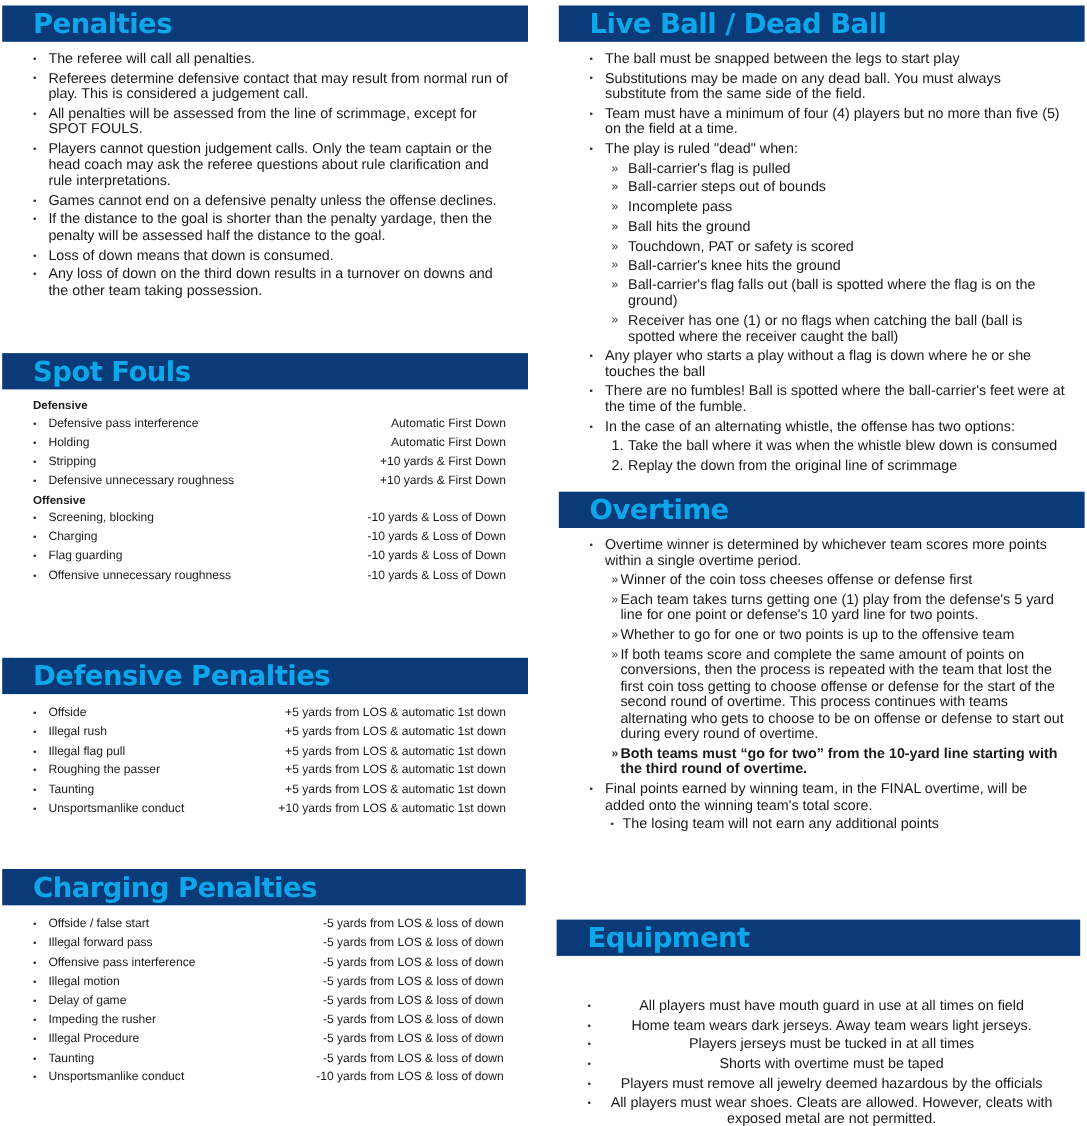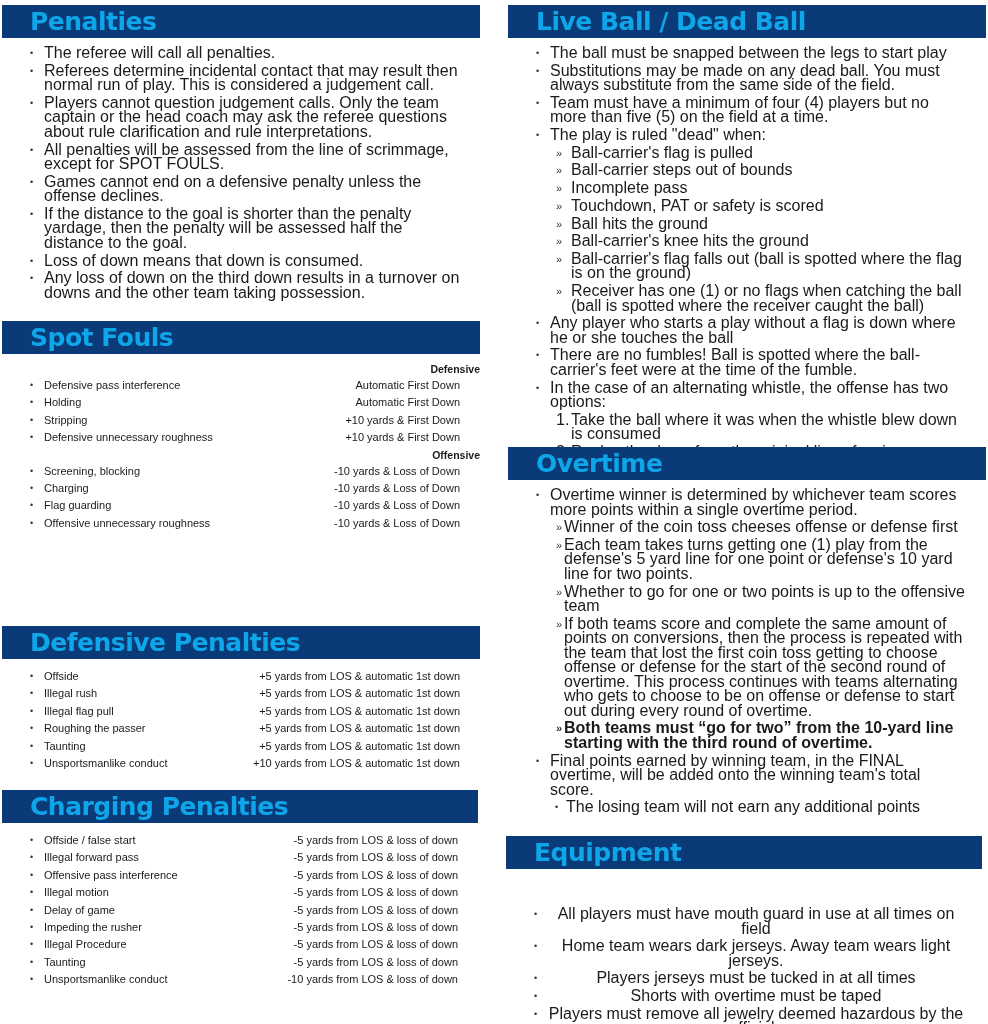--- a/index.html
+++ b/index.html
@@ -12,21 +12,21 @@
     background: #0a3b78; color: #0ea5e9;
     height: 33px; box-sizing: border-box;
     padding-left: 28px; display: flex; align-items: center;
     font-family: "DejaVu Sans", sans-serif; font-weight: bold;
     font-size: 25px; letter-spacing: -0.5px;
   }
   .body { padding-top: 8px; }
   ul.list { list-style: none; margin: 0; padding: 0; }
   .li {
     position: relative; padding-left: 42px; padding-right: 18px;
-    font-size: 16px; line-height: 14.5px; margin-bottom: 3.2px;
+    font-size: 13px; line-height: 14.5px; margin-bottom: 3.2px;
   }
   .li::before {
     content: "\2022"; position: absolute; left: 28px; top: 0;
     font-size: 9px; color: #333;
   }
   .sub { padding-left: 63px; }
   .sub::before { content: "\00BB"; left: 48px; font-size: 11px; }
   .num { padding-left: 63px; }
   .num::before { content: none; }
   .num .n { position: absolute; left: 48px; }
@@ -34,33 +34,33 @@
   .dotsub::before { left: 47px; }
   .bold { font-weight: bold; }
   .row {
     position: relative; height: 17.4px; font-size: 11px; line-height: 17.4px;
     padding-left: 42px;
   }
   .row::before {
     content: "\2022"; position: absolute; left: 28px; top: 0; font-size: 9px; color: #333;
   }
   .row .val { position: absolute; right: 20px; top: 0; text-align: right; }
-  .group-label { font-size: 10.5px; font-weight: bold; padding-left: 28px; height: 16px; line-height: 16px; text-align: right; }
+  .group-label { font-size: 10.5px; font-weight: bold; padding-left: 28px; height: 16px; line-height: 16px; }
 </style>
 </head>
 <body>
 
 <div class="section" style="left:2px; top:5px; width:478px;">
   <div class="header">Penalties</div>
   <div class="body">
     <ul class="list">
       <li class="li">The referee will call all penalties.</li>
-      <li class="li">Referees determine incidental contact that may result then normal run of play. This is considered a judgement call.</li>
+      <li class="li">Referees determine defensive contact that may result from normal run of play. This is considered a judgement call.</li>
+      <li class="li">All penalties will be assessed from the line of scrimmage, except for SPOT FOULS.</li>
       <li class="li">Players cannot question judgement calls. Only the team captain or the head coach may ask the referee questions about rule clarification and rule interpretations.</li>
-      <li class="li">All penalties will be assessed from the line of scrimmage, except for SPOT FOULS.</li>
       <li class="li">Games cannot end on a defensive penalty unless the offense declines.</li>
       <li class="li">If the distance to the goal is shorter than the penalty yardage, then the penalty will be assessed half the distance to the goal.</li>
       <li class="li">Loss of down means that down is consumed.</li>
       <li class="li">Any loss of down on the third down results in a turnover on downs and the other team taking possession.</li>
     </ul>
   </div>
 </div>
 
 <div class="section" style="left:2px; top:321px; width:478px;">
   <div class="header">Spot Fouls</div>
@@ -71,21 +71,21 @@
     <div class="row"><span>Stripping</span><span class="val">+10 yards &amp; First Down</span></div>
     <div class="row"><span>Defensive unnecessary roughness</span><span class="val">+10 yards &amp; First Down</span></div>
     <div class="group-label">Offensive</div>
     <div class="row"><span>Screening, blocking</span><span class="val">-10 yards &amp; Loss of Down</span></div>
     <div class="row"><span>Charging</span><span class="val">-10 yards &amp; Loss of Down</span></div>
     <div class="row"><span>Flag guarding</span><span class="val">-10 yards &amp; Loss of Down</span></div>
     <div class="row"><span>Offensive unnecessary roughness</span><span class="val">-10 yards &amp; Loss of Down</span></div>
   </div>
 </div>
 
-<div class="section" style="left:2px; top:598px; width:478px;margin-top:28px;">
+<div class="section" style="left:2px; top:598px; width:478px;">
   <div class="header">Defensive Penalties</div>
   <div class="body" style="padding-top:9px;">
     <div class="row"><span>Offside</span><span class="val">+5 yards from LOS &amp; automatic 1st down</span></div>
     <div class="row"><span>Illegal rush</span><span class="val">+5 yards from LOS &amp; automatic 1st down</span></div>
     <div class="row"><span>Illegal flag pull</span><span class="val">+5 yards from LOS &amp; automatic 1st down</span></div>
     <div class="row"><span>Roughing the passer</span><span class="val">+5 yards from LOS &amp; automatic 1st down</span></div>
     <div class="row"><span>Taunting</span><span class="val">+5 yards from LOS &amp; automatic 1st down</span></div>
     <div class="row"><span>Unsportsmanlike conduct</span><span class="val">+10 yards from LOS &amp; automatic 1st down</span></div>
   </div>
 </div>
@@ -109,22 +109,22 @@
   <div class="header">Live Ball / Dead Ball</div>
   <div class="body">
     <ul class="list">
       <li class="li">The ball must be snapped between the legs to start play</li>
       <li class="li">Substitutions may be made on any dead ball. You must always substitute from the same side of the field.</li>
       <li class="li">Team must have a minimum of four (4) players but no more than five (5) on the field at a time.</li>
       <li class="li">The play is ruled "dead" when:</li>
       <li class="li sub">Ball-carrier's flag is pulled</li>
       <li class="li sub">Ball-carrier steps out of bounds</li>
       <li class="li sub">Incomplete pass</li>
+      <li class="li sub">Ball hits the ground</li>
       <li class="li sub">Touchdown, PAT or safety is scored</li>
-      <li class="li sub">Ball hits the ground</li>
       <li class="li sub">Ball-carrier's knee hits the ground</li>
       <li class="li sub">Ball-carrier's flag falls out (ball is spotted where the flag is on the ground)</li>
       <li class="li sub">Receiver has one (1) or no flags when catching the ball (ball is spotted where the receiver caught the ball)</li>
       <li class="li">Any player who starts a play without a flag is down where he or she touches the ball</li>
       <li class="li">There are no fumbles! Ball is spotted where the ball-carrier's feet were at the time of the fumble.</li>
       <li class="li">In the case of an alternating whistle, the offense has two options:</li>
       <li class="li num"><span class="n">1.</span><span>Take the ball where it was when the whistle blew down is consumed</span></li>
       <li class="li num"><span class="n">2.</span><span>Replay the down from the original line of scrimmage</span></li>
     </ul>
   </div>

